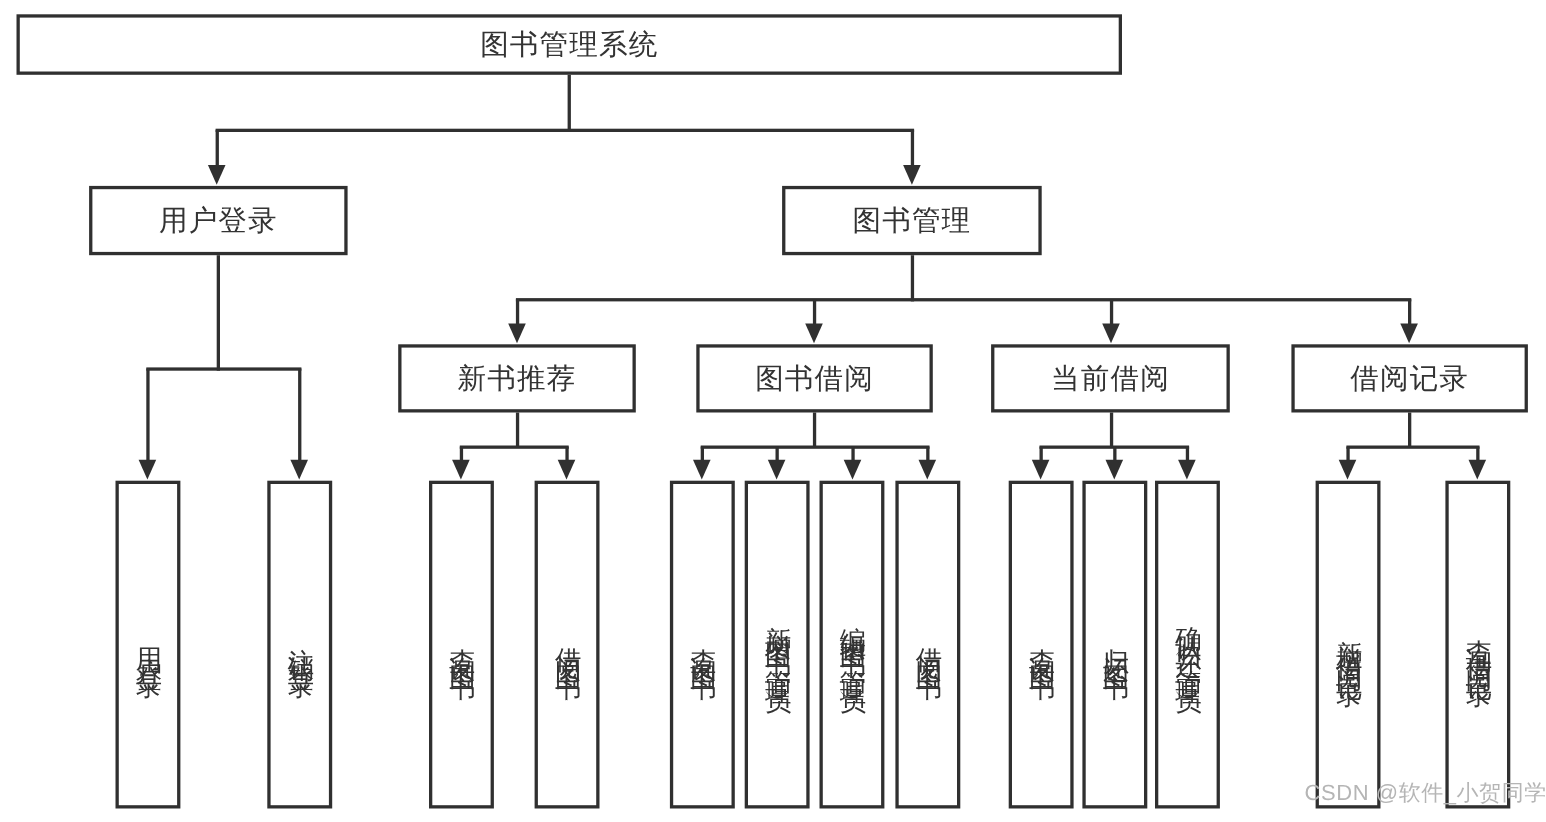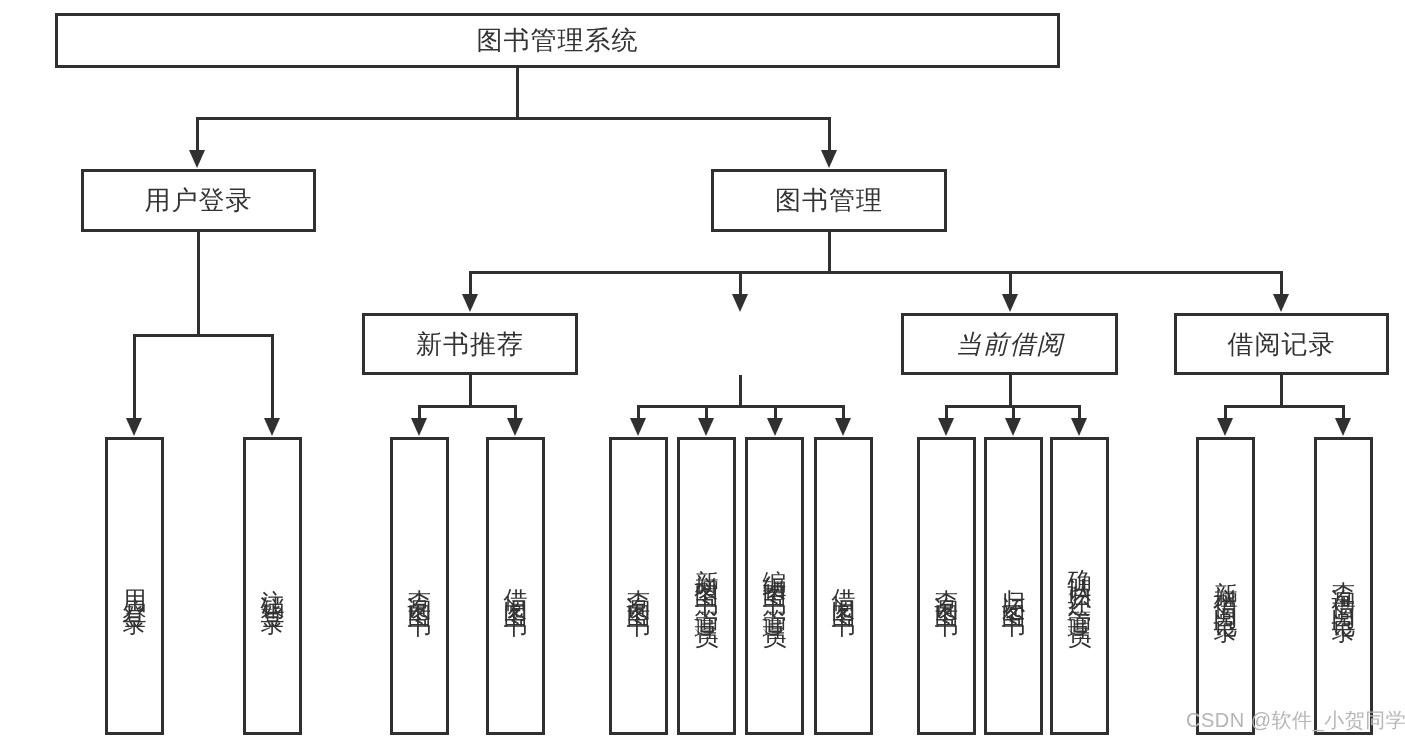--- a/index.html
+++ b/index.html
@@ -63,35 +63,38 @@
     z-index: 10;
     letter-spacing: 0.5px;
     text-align: right;
   }
 </style>
 </head>
 <body>
 
 <div class="canvas">
 
-  <div class="box" style="left:15px; top:13px; width:1005px; height:55px;margin-left:40px;">
+  <div class="box" style="left:15px; top:13px; width:1005px; height:55px;">
     <span class="hlabel">图书管理系统</span>
   </div>
 
   <div class="box" style="left:81px; top:169px; width:235px; height:63px;">
     <span class="hlabel">用户登录</span>
   </div>
   <div class="box" style="left:711px; top:169px; width:236px; height:63px;">
     <span class="hlabel">图书管理</span>
   </div>
 
   <div class="box" style="left:362px; top:313px; width:216px; height:62px;">
     <span class="hlabel">新书推荐</span>
   </div>
-  <div class="box" style="left:901px; top:313px; width:217px; height:62px;font-style:italic;">
+  <div class="box" style="left:633px; top:313px; width:215px; height:62px;">
+    <span class="hlabel">图书借阅</span>
+  </div>
+  <div class="box" style="left:901px; top:313px; width:217px; height:62px;">
     <span class="hlabel">当前借阅</span>
   </div>
   <div class="box" style="left:1174px; top:313px; width:215px; height:62px;">
     <span class="hlabel">借阅记录</span>
   </div>
 
   <div class="box leaf" style="left:105px;">
     <span class="vtext">用户登录</span>
     </div>
   <div class="box leaf" style="left:243px;">

